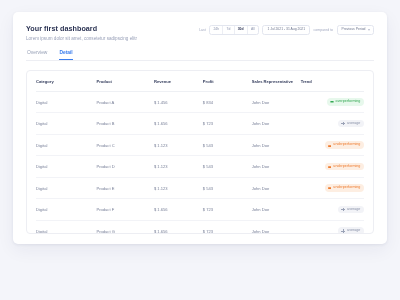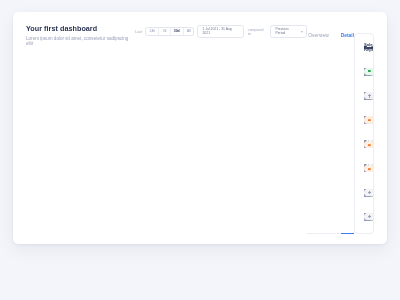--- a/index.html
+++ b/index.html
@@ -13,21 +13,21 @@
     width: 400px; height: 300px;
     display: flex; align-items: flex-start; justify-content: center;
     padding: 12px 13px;
   }
   .card {
     width: 374px; height: 232px;
     background: #ffffff;
     border-radius: 5px;
     box-shadow: 0 1px 3px rgba(30,40,80,.07), 0 6px 18px rgba(30,40,80,.06);
     padding: 12px 13px 10px 13px;
-    display: flex; flex-direction: row;
+    display: flex; flex-direction: column;
   }
 
   
   .hdr { display: flex; align-items: flex-start; justify-content: space-between; }
   .title {
     font-size: 7.2px; font-weight: bold; color: #2b3353;
     letter-spacing: .05px; line-height: 1.25;
   }
   .subtitle {
     font-size: 4.6px; color: #9aa1b9; margin-top: 2.5px; line-height: 1.3;

